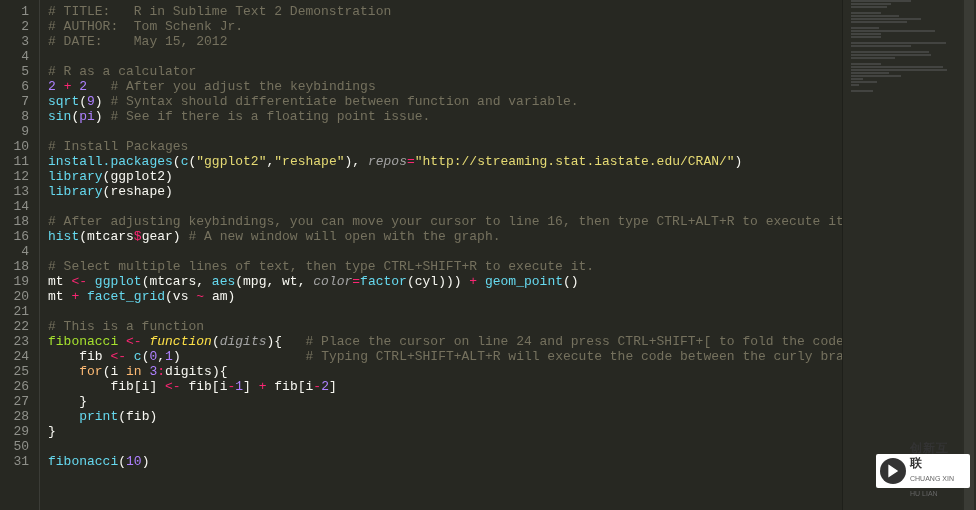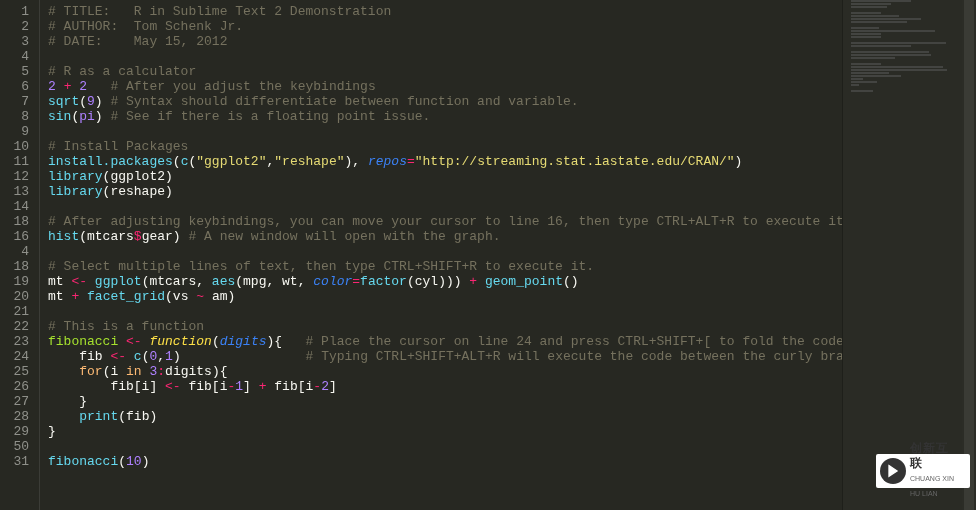--- a/index.html
+++ b/index.html
@@ -68,21 +68,21 @@
 
 .cm  { color: #75715E; }      
 .nm  { color: #AE81FF; }      
 .op  { color: #F92672; }      
 .fn  { color: #66D9EF; }      
 .fd  { color: #A6E22E; }      
 .kw  { color: #fdba74; }      
 .kw2 { color: #fde047; font-style: italic; } 
 .st  { color: #E6DB74; }      
 .pn  { color: #f8f8f2; }      
-.pa  { color: #3b82f6; font-style: italic; }
+.pa  { color: #a3a3a3; font-style: italic; }
 
 .watermark {
   position: absolute;
   right: 6px;
   bottom: 22px;
   background: #fff;
   color: #333;
   font-family: sans-serif;
   font-size: 11px;
   padding: 6px 10px 6px 34px;

